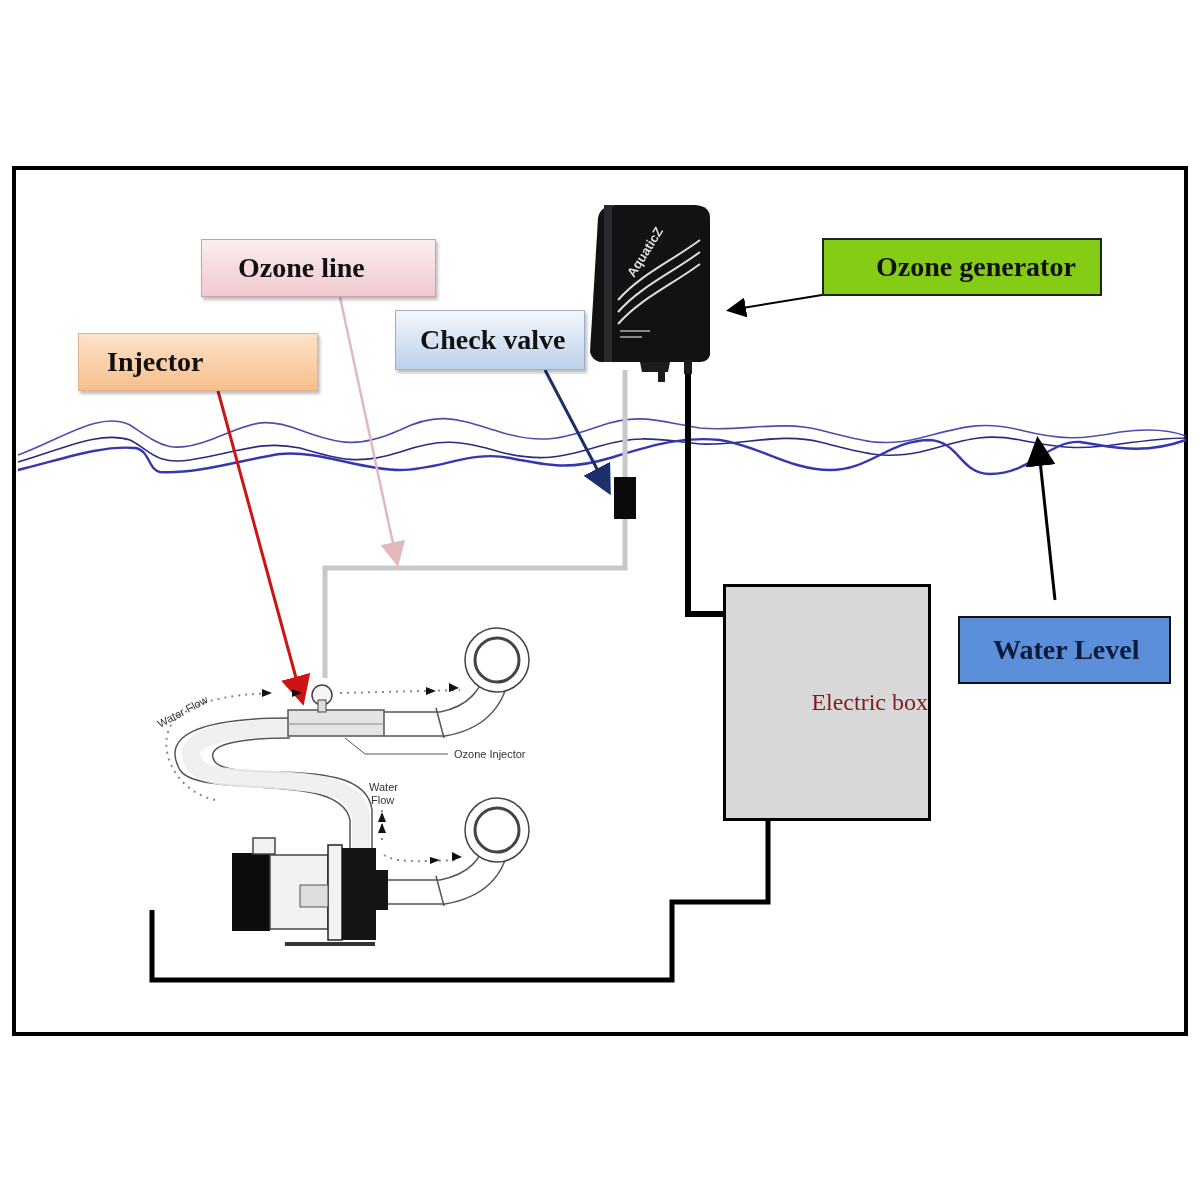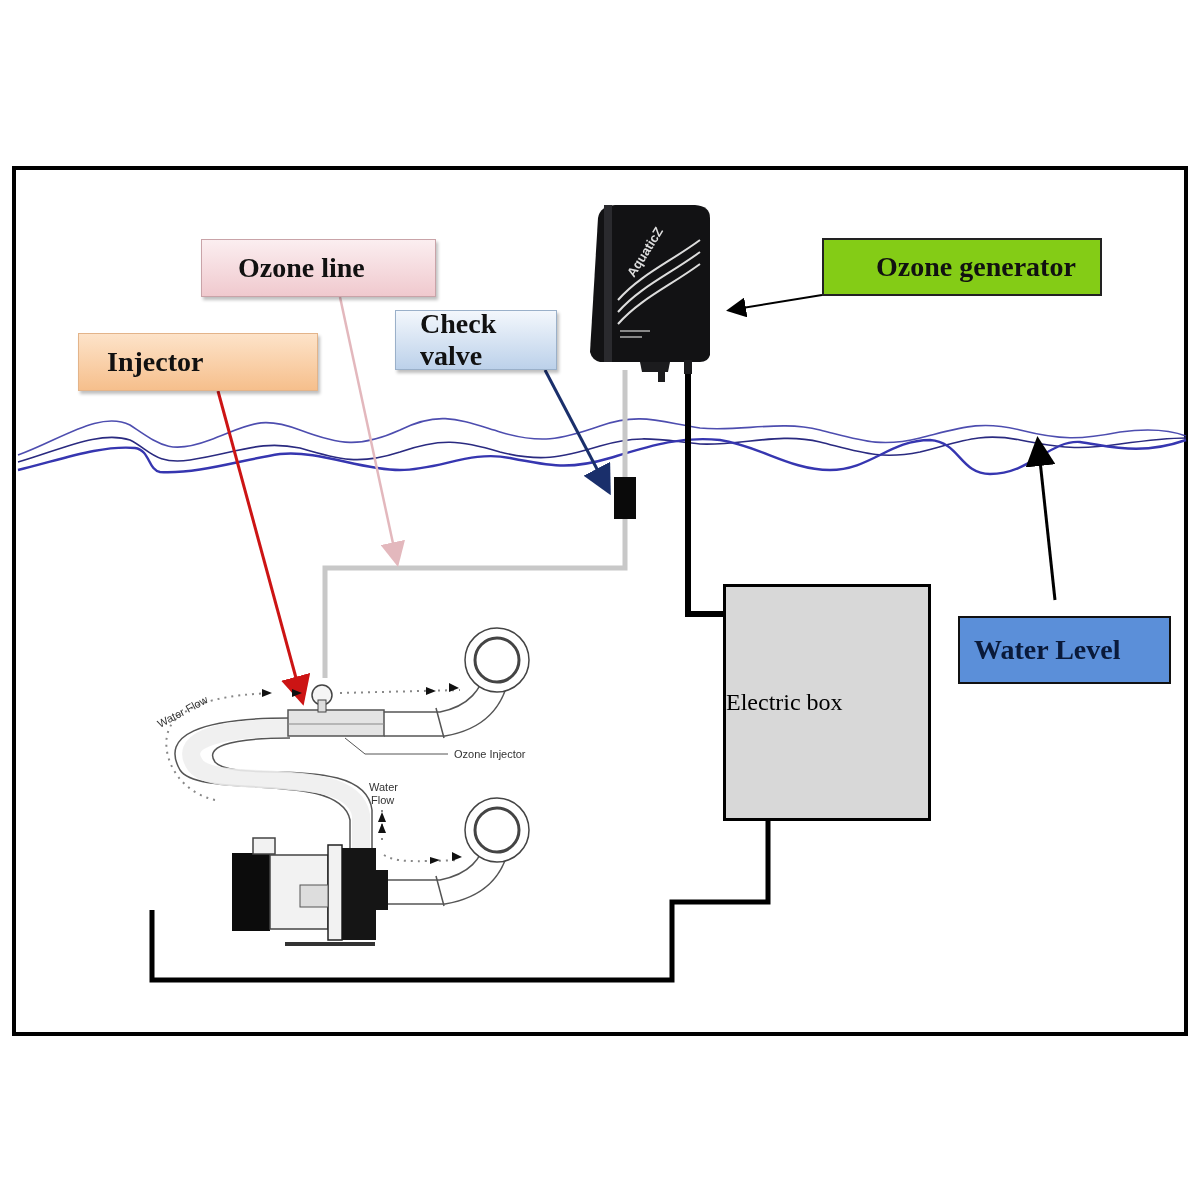--- a/index.html
+++ b/index.html
@@ -2,24 +2,24 @@
 <html><head>
 <meta charset="utf-8">
 <style>
   html,body{margin:0;padding:0;background:#fff;}
   body{width:1200px;height:1200px;position:relative;overflow:hidden;font-family:"Liberation Serif","DejaVu Serif",serif;}
   #frame{position:absolute;left:12px;top:166px;width:1176px;height:870px;border:4px solid #000;box-sizing:border-box;}
   svg#diagram{position:absolute;left:0;top:0;width:1200px;height:1200px;}
   .label{position:absolute;box-sizing:border-box;font-weight:bold;font-size:28px;color:#111;display:flex;align-items:center;}
   #lbl-ozone-line{left:201px;top:239px;width:235px;height:58px;border:1px solid #c9a3a8;background:linear-gradient(#fbeef0,#f0c9ce);box-shadow:2px 3px 3px rgba(0,0,0,0.25);padding-left:36px;}
   #lbl-injector{left:78px;top:333px;width:240px;height:58px;border:1px solid #e3b48a;background:linear-gradient(#fde3c9,#f6bf8c);box-shadow:2px 3px 3px rgba(0,0,0,0.25);padding-left:28px;}
-  #lbl-check-valve{left:395px;top:310px;width:162px;height:60px;border:1px solid #9ab0c9;background:linear-gradient(#f3f7fc,#bcd1ea);box-shadow:2px 3px 3px rgba(0,0,0,0.25);padding-left:24px;}
+  #lbl-check-valve{left:395px;top:310px;width:190px;height:60px;border:1px solid #9ab0c9;background:linear-gradient(#f3f7fc,#bcd1ea);box-shadow:2px 3px 3px rgba(0,0,0,0.25);padding-left:24px;}
   #lbl-ozone-gen{left:822px;top:238px;width:280px;height:58px;border:2px solid #222;background:#84cc16;padding-left:52px;}
-  #lbl-water-level{left:958px;top:616px;width:213px;height:68px;border:2px solid #111;background:#5b8fd9;padding-left:14px;color:#0a1a3a;}
-  #electric-box{position:absolute;left:723px;top:584px;width:208px;height:237px;border:3px solid #000;background:#d8d8d8;box-sizing:border-box;display:flex;align-items:center;justify-content:flex-start;font-size:24px;color:#000000;}
+  #lbl-water-level{left:958px;top:616px;width:213px;height:68px;border:2px solid #111;background:#5b8fd9;padding-left:33px;color:#0a1a3a;}
+  #electric-box{position:absolute;left:723px;top:584px;width:208px;height:237px;border:3px solid #000;background:#d8d8d8;box-sizing:border-box;display:flex;align-items:center;justify-content:flex-end;font-size:24px;color:#7f1d1d;}
   .small{font-family:"Liberation Sans","DejaVu Sans",sans-serif;font-size:11px;fill:#333;}
   .gen-text{font-family:"Liberation Sans","DejaVu Sans",sans-serif;}
 </style>
 </head>
 <body>
 
 <div id="frame"></div>
 
 <svg id="diagram" viewBox="0 0 1200 1200" xmlns="http://www.w3.org/2000/svg">
   <defs>

